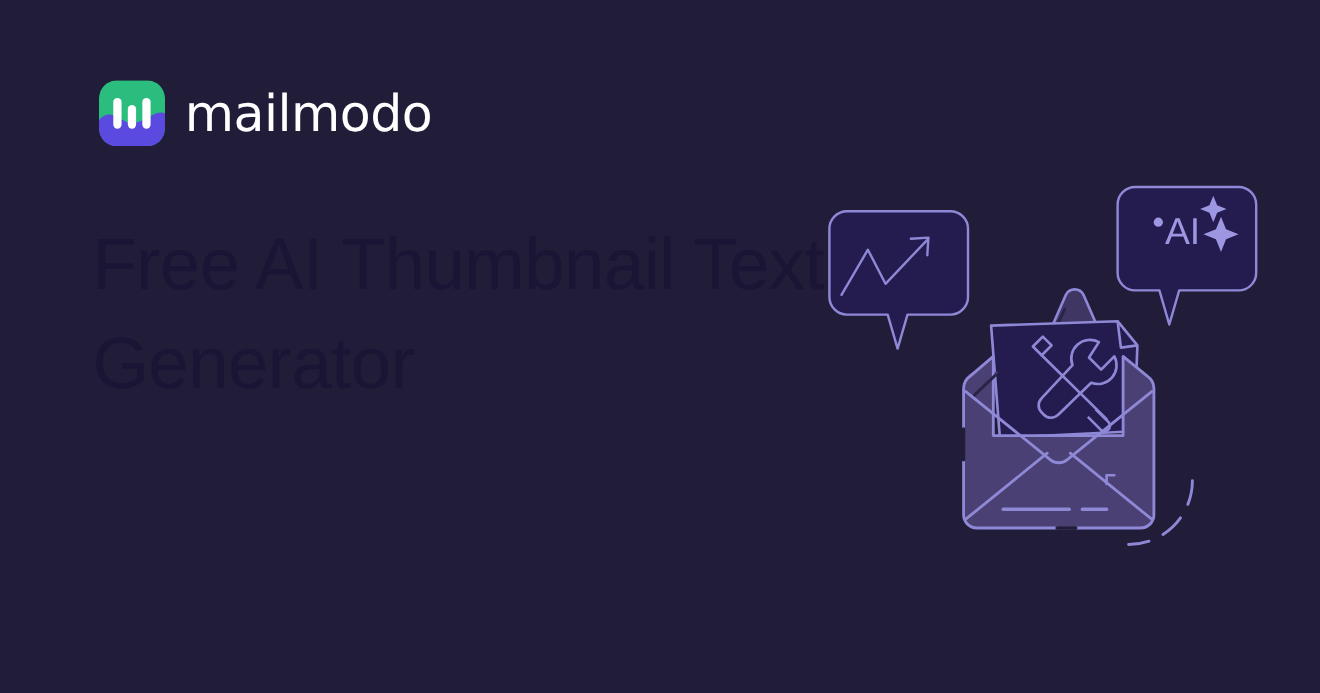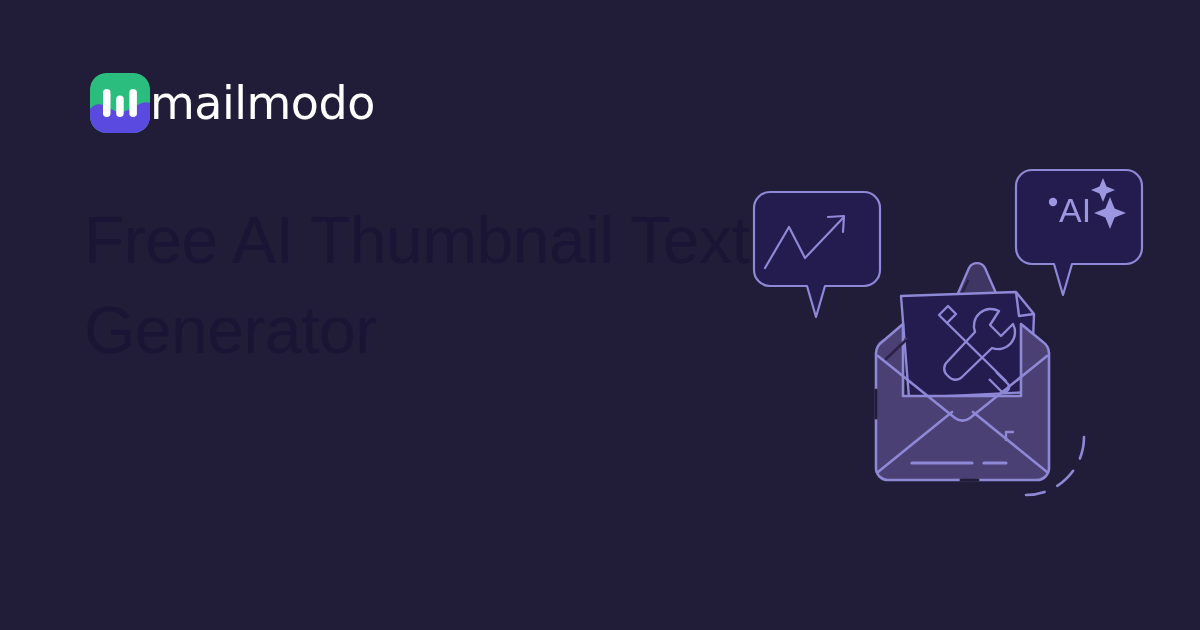--- a/index.html
+++ b/index.html
@@ -15,20 +15,21 @@
     background:#211c38;
     overflow:hidden;
   }
 
   
   .brand {
     position:absolute;
     left:90px; top:73px;
     display:flex;
     align-items:center;
+    gap:18px;
   }
   .brand-mark {
     width:60px; height:60px;
     border-radius:16px;
     overflow:hidden;
     display:block;
     flex:0 0 auto;
   }
   .brand-word {
     font-size:46px;

